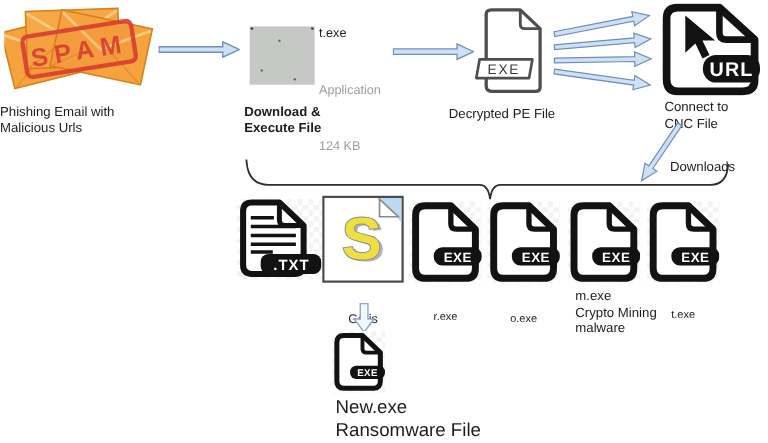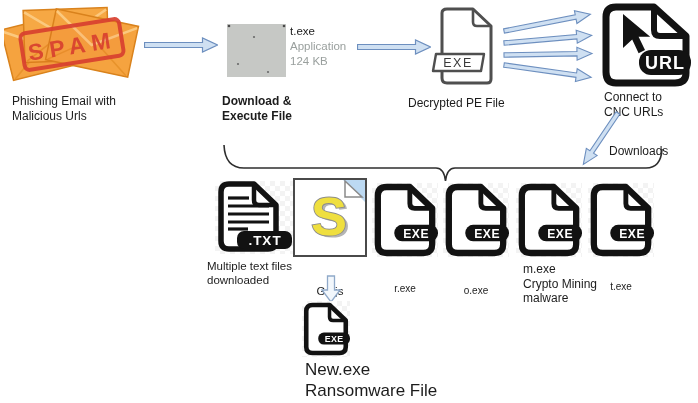--- a/index.html
+++ b/index.html
@@ -4,21 +4,21 @@
 <style>
   html,body{margin:0;padding:0;background:#fff;}
   #stage{
     position:relative;width:698px;height:403px;background:#ffffff;overflow:hidden;
     font-family:"Liberation Sans", sans-serif;color:#1c1c1c;
   }
   .abs{position:absolute;}
   .lbl{font-size:12px;line-height:1.22;color:#1c1c1c;white-space:pre-line;}
   .lbl-sm{font-size:10px;line-height:1.2;color:#1c1c1c;white-space:pre-line;}
   .center{text-align:center;margin-top:25px;}
-  .muted{color:#9aa09e;}
+  .muted{color:#9aa09e;margin-top:36px;}
   .fileinfo{font-size:11.5px;line-height:15px;color:#1c1c1c;}
   .checker{
     background-image:conic-gradient(#f3f3f3 25%, #ffffff 25% 50%, #f3f3f3 50% 75%, #ffffff 75%);
     background-size:10px 10px;
   }
   .graysq{background:#c6c8c5;}
   .gojs-box{
     width:74px;height:79px;background:#ffffff;border:2px solid #4a4a4a;box-sizing:border-box;
   }
   svg{display:block;}
@@ -43,21 +43,21 @@
     <g transform="translate(46,14) rotate(12 42 26)">
       <rect width="84" height="52" fill="#f5a33f" stroke="#d9821c" stroke-width="1.5"></rect>
       <path d="M1 2 L42 28 L83 2" fill="none" stroke="#fbc97f" stroke-width="2.5"></path>
       <path d="M2 51 L32 29 M82 51 L52 29" fill="none" stroke="#e8932b" stroke-width="1.6"></path>
     </g>
     <g transform="translate(68,42) rotate(-9)" opacity="0.92">
       <rect x="-50" y="-19" width="100" height="37" rx="5" fill="rgba(220,60,45,0.07)" stroke="#d8402f" stroke-width="4"></rect>
       <text x="0" y="9" text-anchor="middle" font-size="23" font-weight="bold" letter-spacing="6" fill="#d8402f">SPAM</text>
     </g>
   </svg>
-  <div class="abs lbl" style="left:12px;top:94px;">Phishing Email with
+  <div class="abs lbl" style="left:0;top:94px;">Phishing Email with
 Malicious Urls</div>
 
   <svg class="abs" style="left:144px;top:37px;" width="74" height="16" viewBox="0 0 74 16">
     <g transform="translate(0.5,8)">
       <path d="M0 -2.5 L58 -2.5 L58 -7 L73 0 L58 7 L58 2.5 L0 2.5 Z" fill="#cfe0f2" stroke="#6d8fbf" stroke-width="1.2"></path>
     </g>
   </svg>
 
   <div class="abs graysq" style="left:227px;top:24px;width:59px;height:53px;">
     <svg width="59" height="53" viewBox="0 0 59 53">
@@ -108,21 +108,21 @@
   <svg class="abs" style="left:599px;top:3px;" width="92" height="84" viewBox="0 0 92 84">
     <path d="M17 4 H55 L87 33 V70 Q87 80 76 80 H17 Q7 80 7 69 V14 Q7 4 17 4 Z" fill="#fff" stroke="#121212" stroke-width="7" stroke-linejoin="round"></path>
     <path d="M55 6 V27 Q55 33 61 33 H84" fill="none" stroke="#121212" stroke-width="6"></path>
     <g transform="translate(24,11) scale(2.0)">
       <path d="M0 0 L0 17 L4.6 12.8 L7.8 19.6 L11 18 L7.8 11.4 L13.6 11.4 Z" fill="#121212"></path>
     </g>
     <rect x="40" y="47" width="52" height="25" rx="12" fill="#121212"></rect>
     <text x="66" y="66" text-anchor="middle" font-size="18" font-weight="bold" letter-spacing="1" fill="#ffffff">URL</text>
   </svg>
   <div class="abs lbl" style="left:604px;top:90px;">Connect to
-CNC URLs</div>
+CNC File</div>
   <div class="abs lbl" style="left:609px;top:144px;">Downloads</div>
 
   <svg class="abs" style="left:571px;top:108px;" width="54" height="68" viewBox="0 0 54 68">
     <g transform="translate(47,5) rotate(124)">
       <path d="M0 -2.2 L47 -2.2 L47 -6.5 L62 0 L47 6.5 L47 2.2 L0 2.2 Z" fill="#cfe0f2" stroke="#6d8fbf" stroke-width="1.1"></path>
     </g>
   </svg>
 
   <svg class="abs" style="left:218px;top:140px;" width="452" height="46" viewBox="0 0 452 46">
     <path d="M6 5 Q7 28 26 28 L218 28 Q226 28 227.5 41 Q229 28 237 28 L428 28 Q443 28 444 9" fill="none" stroke="#2e2e2e" stroke-width="1.6"></path>
@@ -134,22 +134,20 @@
     <g stroke="#121212" stroke-width="3.2">
       <line x1="13" y1="17" x2="34" y2="17"></line>
       <line x1="13" y1="25" x2="54" y2="25"></line>
       <line x1="13" y1="33" x2="54" y2="33"></line>
       <line x1="13" y1="41" x2="54" y2="41"></line>
       <line x1="13" y1="48" x2="33" y2="48"></line>
     </g>
     <rect x="22" y="50" width="55" height="18" rx="7" fill="#121212"></rect>
     <text x="50" y="64" text-anchor="middle" font-size="13.5" font-weight="bold" letter-spacing="1" fill="#ffffff">.TXT</text>
   </svg>
-  <div class="abs lbl" style="left:207px;top:259px;font-size:11.5px;">Multiple text files
-downloaded</div>
 
   <div class="abs gojs-box" style="left:293px;top:178px;">
     <svg width="70" height="75" viewBox="0 0 70 75">
       <polygon points="70,0 70,22 48,0" fill="#bcd9f2"></polygon>
       <polygon points="50,1 67,17 50,17" fill="#ffffff" stroke="#8a8a8a" stroke-width="1.5"></polygon>
       <text x="37" y="57" text-anchor="middle" font-size="54" font-weight="bold" fill="#b5b5b5">S</text>
       <text x="34" y="55" text-anchor="middle" font-size="54" font-weight="bold" fill="#efdf3f" stroke="#8c8c8c" stroke-width="1.8" paint-order="stroke">S</text>
     </svg>
   </div>
   <div class="abs lbl center" style="left:293px;top:259px;width:74px;font-size:11.5px;">Go.js</div>

